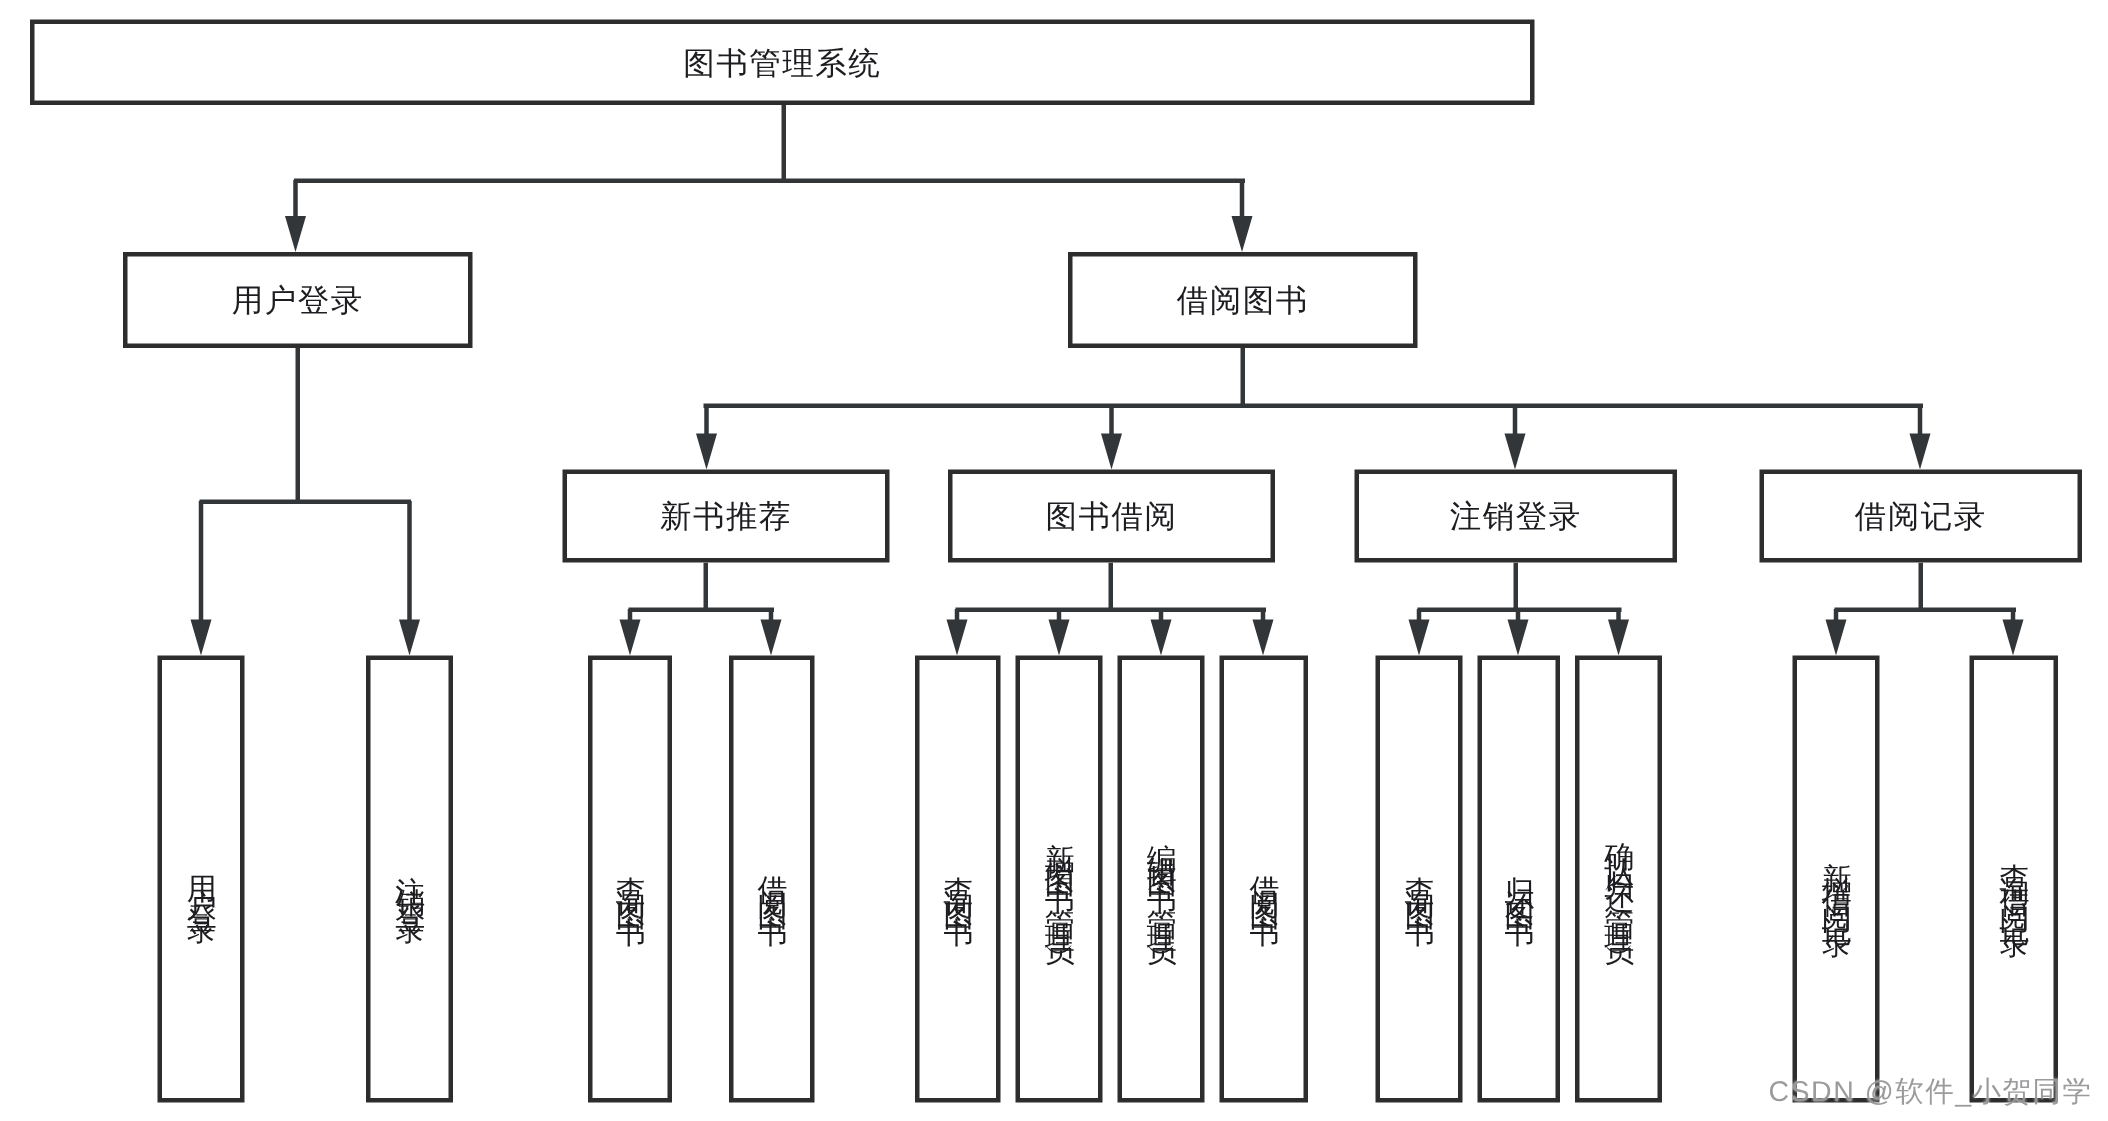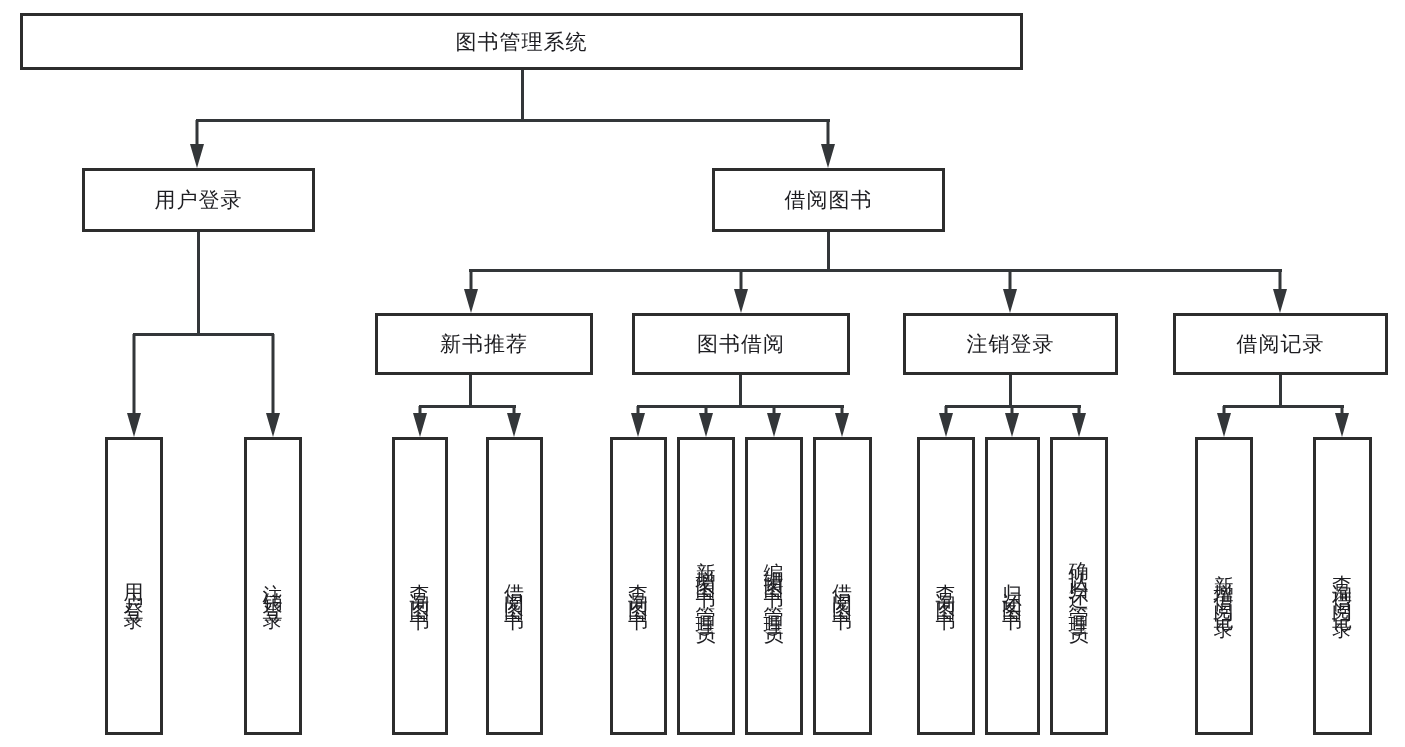--- a/index.html
+++ b/index.html
@@ -29,20 +29,21 @@
   .watermark{
     position:absolute;right:10px;bottom:6px;z-index:3;
     font-size:19px;color:rgba(150,150,152,0.95);letter-spacing:1px;
     text-shadow:0 0 2px #ffffff;pointer-events:none;
   }
 </style>
 </head>
 <body>
 
 <div id="stage">
+  <div class="watermark">CSDN @软件_小贺同学</div>
 <div class="line" style="left: 521px; top: 70px; width: 3px; height: 51px;"></div>
     <div class="line" style="left: 196px; top: 119px; width: 634px; height: 3px;"></div>
     <div class="line" style="left: 197px; top: 232px; width: 3px; height: 104px;"></div>
     <div class="line" style="left: 133px; top: 333px; width: 141px; height: 3px;"></div>
     <div class="line" style="left: 827px; top: 232px; width: 3px; height: 39px;"></div>
     <div class="line" style="left: 469px; top: 269px; width: 813px; height: 3px;"></div>
     <div class="line" style="left: 469px; top: 375px; width: 3px; height: 33px;"></div>
     <div class="line" style="left: 419px; top: 405px; width: 97px; height: 3px;"></div>
     <div class="line" style="left: 739px; top: 375px; width: 3px; height: 33px;"></div>
     <div class="line" style="left: 637px; top: 405px; width: 207px; height: 3px;"></div>

